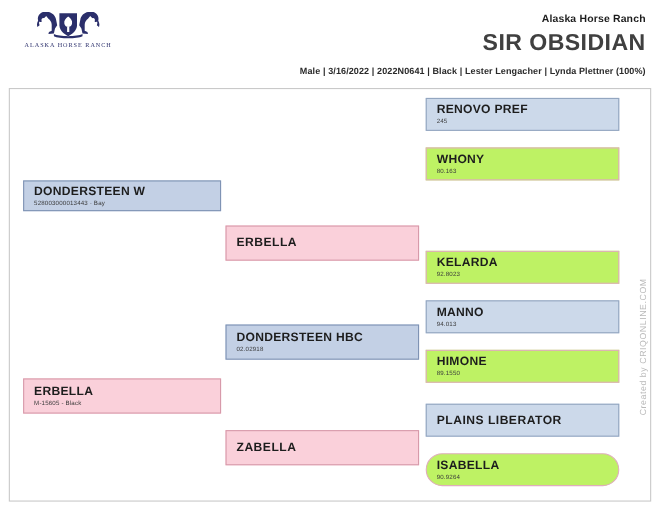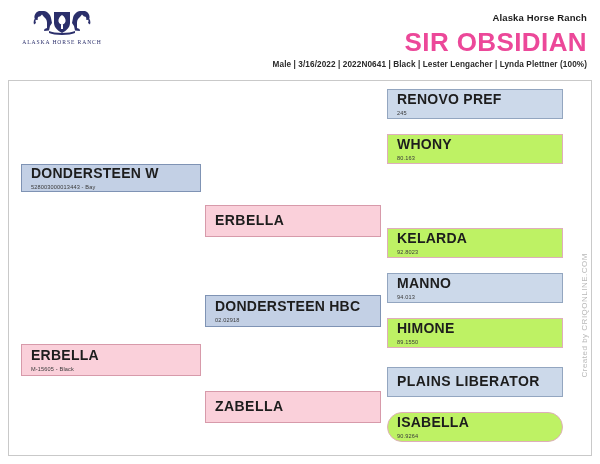--- a/index.html
+++ b/index.html
@@ -56,23 +56,23 @@
     font-size: 9.5px;
     font-weight: bold;
     color: #1c1c1c;
     letter-spacing: 0.15px;
   }
 
   .horse-title {
     position: absolute;
     right: 13px;
     top: 27px;
-    font-size: 26px;
-    font-weight: bold;
-    color: #ec4899;
+    font-size: 21px;
+    font-weight: bold;
+    color: #404040;
     letter-spacing: 0.4px;
   }
 
   .horse-meta {
     position: absolute;
     right: 13px;
     top: 60px;
     font-size: 8.2px;
     font-weight: bold;
     color: #2a2a2a;
@@ -112,21 +112,21 @@
     justify-content: center;
   }
 
   .node.sire  { background: #c3d0e5; border-color: #7f93b4; }
   .node.dam   { background: #fad0da; border-color: #d79aaa; }
 
   .node.gen3.sire { background: #ccd9ea; border-color: #93a6c0; }
   .node.gen3.dam  { background: #bef264; border-color: #dfaebb; }
 
   .node-name {
-    font-size: 14px;
+    font-size: 11px;
     font-weight: bold;
     color: #1d1d1d;
     letter-spacing: 0.25px;
     line-height: 1.1;
   }
 
   .node-sub {
     font-size: 5.6px;
     color: #3a3a3a;
     letter-spacing: 0.15px;

